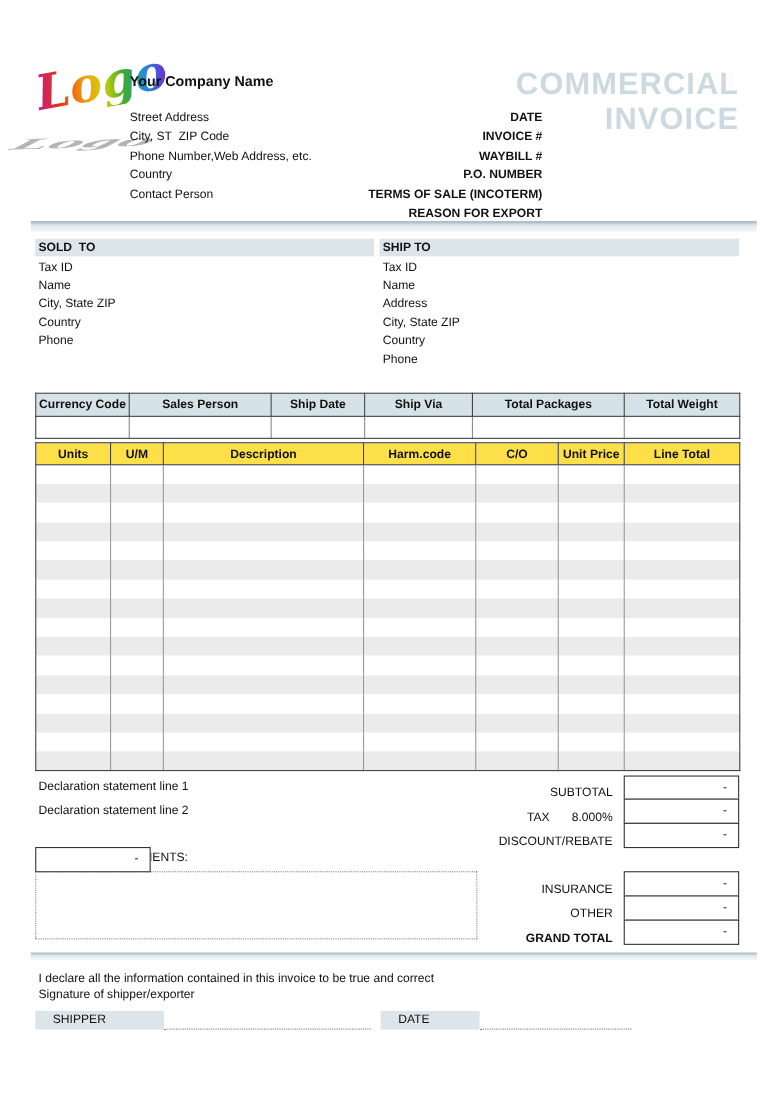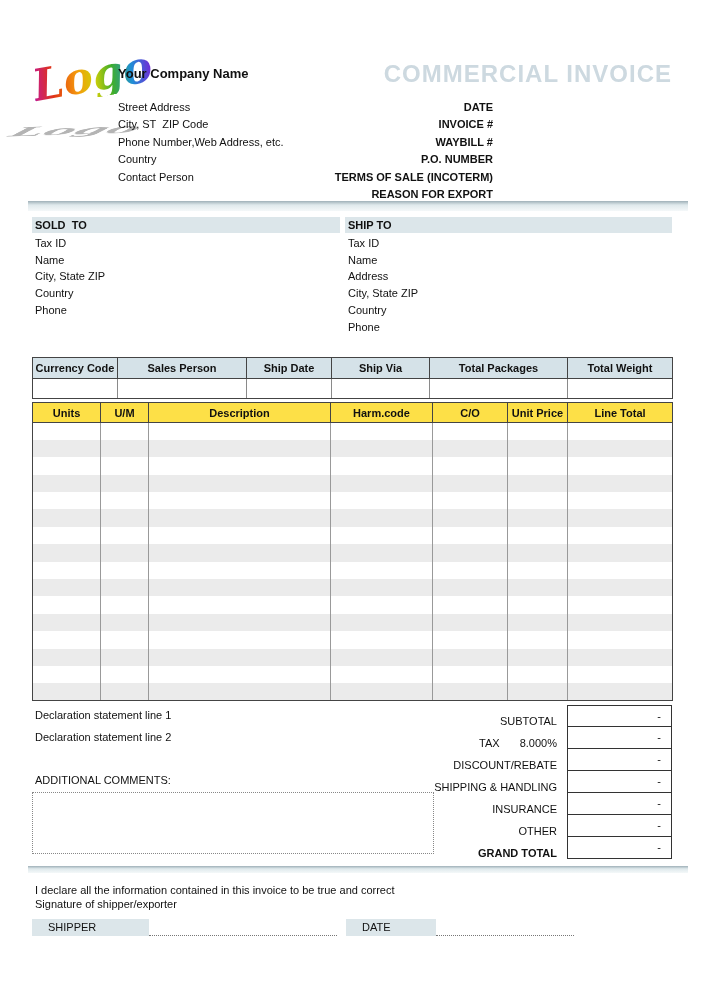--- a/index.html
+++ b/index.html
@@ -25,21 +25,21 @@
     font-family: "DejaVu Serif", serif; font-style: italic; font-weight: bold;
     font-size: 44px; line-height: 1; color: #9c9c9c; opacity: .75;
     transform: skewX(-58deg) scaleY(0.30) rotate(-6deg);
     filter: blur(0.6px);
   }
   .company-name { position: absolute; left: 118px; top: 66px; font-size: 13px; font-weight: bold; }
   .company-lines { position: absolute; left: 118px; top: 99px; font-size: 11px; }
   .company-lines .text-line { line-height: 17.4px; white-space: pre; }
   .doc-title {
     position: absolute; left: 350px; top: 60px; width: 322px;
-    text-align: right; font-size: 24px; font-weight: bold; letter-spacing: 1px;
+    text-align: right; font-size: 28px; font-weight: bold; letter-spacing: 1px;
     color: #cdd9e0;
   }
   .meta-labels { position: absolute; left: 250px; top: 99px; width: 243px; text-align: right; font-size: 11px; font-weight: bold; }
   .meta-labels .text-line { line-height: 17.4px; }
 
   
   .divider {
     position: absolute; left: 28px; width: 660px;
     background: linear-gradient(180deg, #9fb0b8 0%, #cdddе3 25%, #dfe9ec 45%, #f4f8f9 100%);
     background: linear-gradient(180deg, #9fb0b8 0%, #dfe9ec 40%, #f4f8f9 100%);
@@ -386,23 +386,20 @@
         </div>
         <div class="totals-box">-</div>
       </div>
       <div class="totals-row">
         <div class="totals-label">
           <span>DISCOUNT/REBATE</span>
         </div>
         <div class="totals-box">-</div>
       </div>
       <div class="totals-row">
-        <div class="totals-label">
-          <span>SHIPPING &amp; HANDLING</span>
-        </div>
         <div class="totals-box">-</div>
       </div>
       <div class="totals-row">
         <div class="totals-label">
           <span>INSURANCE</span>
         </div>
         <div class="totals-box">-</div>
       </div>
       <div class="totals-row">
         <div class="totals-label">

